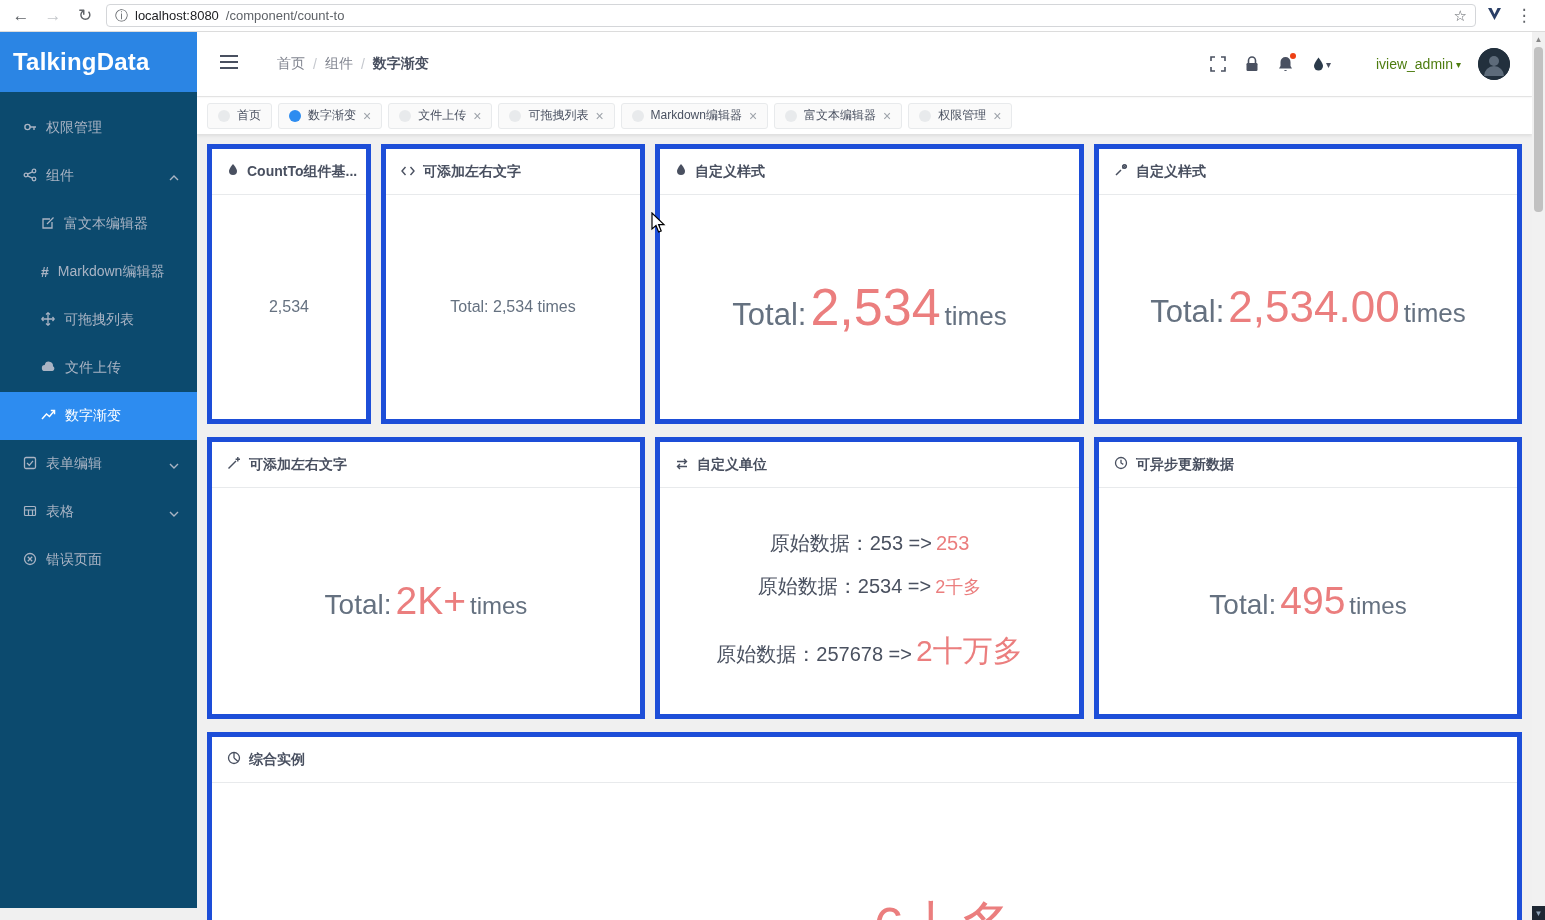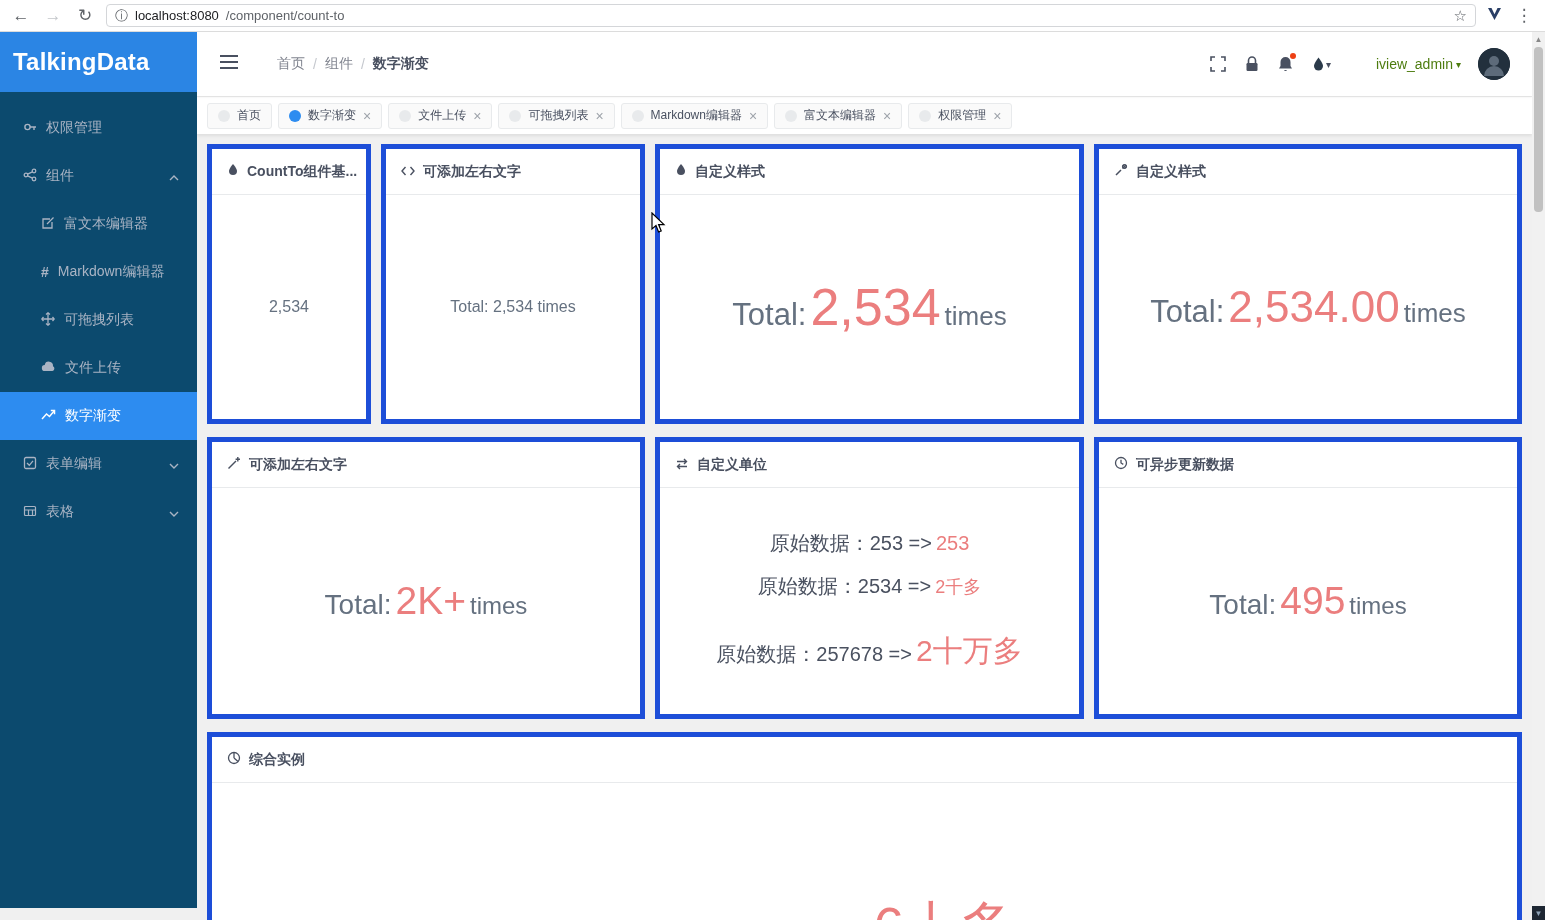--- a/index.html
+++ b/index.html
@@ -206,20 +206,29 @@
           </svg>
       </span>
       <span>表格</span>
       <span class="chev">
         <svg width="10" height="6" viewBox="0 0 10 6" fill="none" stroke="#aab4c4" stroke-width="1.4">
             <polyline points="1,1 5,5 9,1"></polyline>
           </svg>
       </span>
     </div>
 
+    <div class="mi">
+      <span>
+        <svg width="14" height="14" viewBox="0 0 14 14" fill="none" stroke="#aab4c4" stroke-width="1.3">
+            <circle cx="7" cy="7" r="5.5"></circle>
+            <path d="M4.8 4.8l4.4 4.4M9.2 4.8L4.8 9.2"></path>
+          </svg>
+      </span>
+      <span>错误页面</span>
+    </div>
 
   </nav>
 </aside>
 
 <div class="main">
 
   <header class="topbar">
     <span>
       <svg width="20" height="16" viewBox="0 0 20 16" stroke="#495060" stroke-width="2">
           <path d="M1 2h18M1 8h18M1 14h18"></path>

